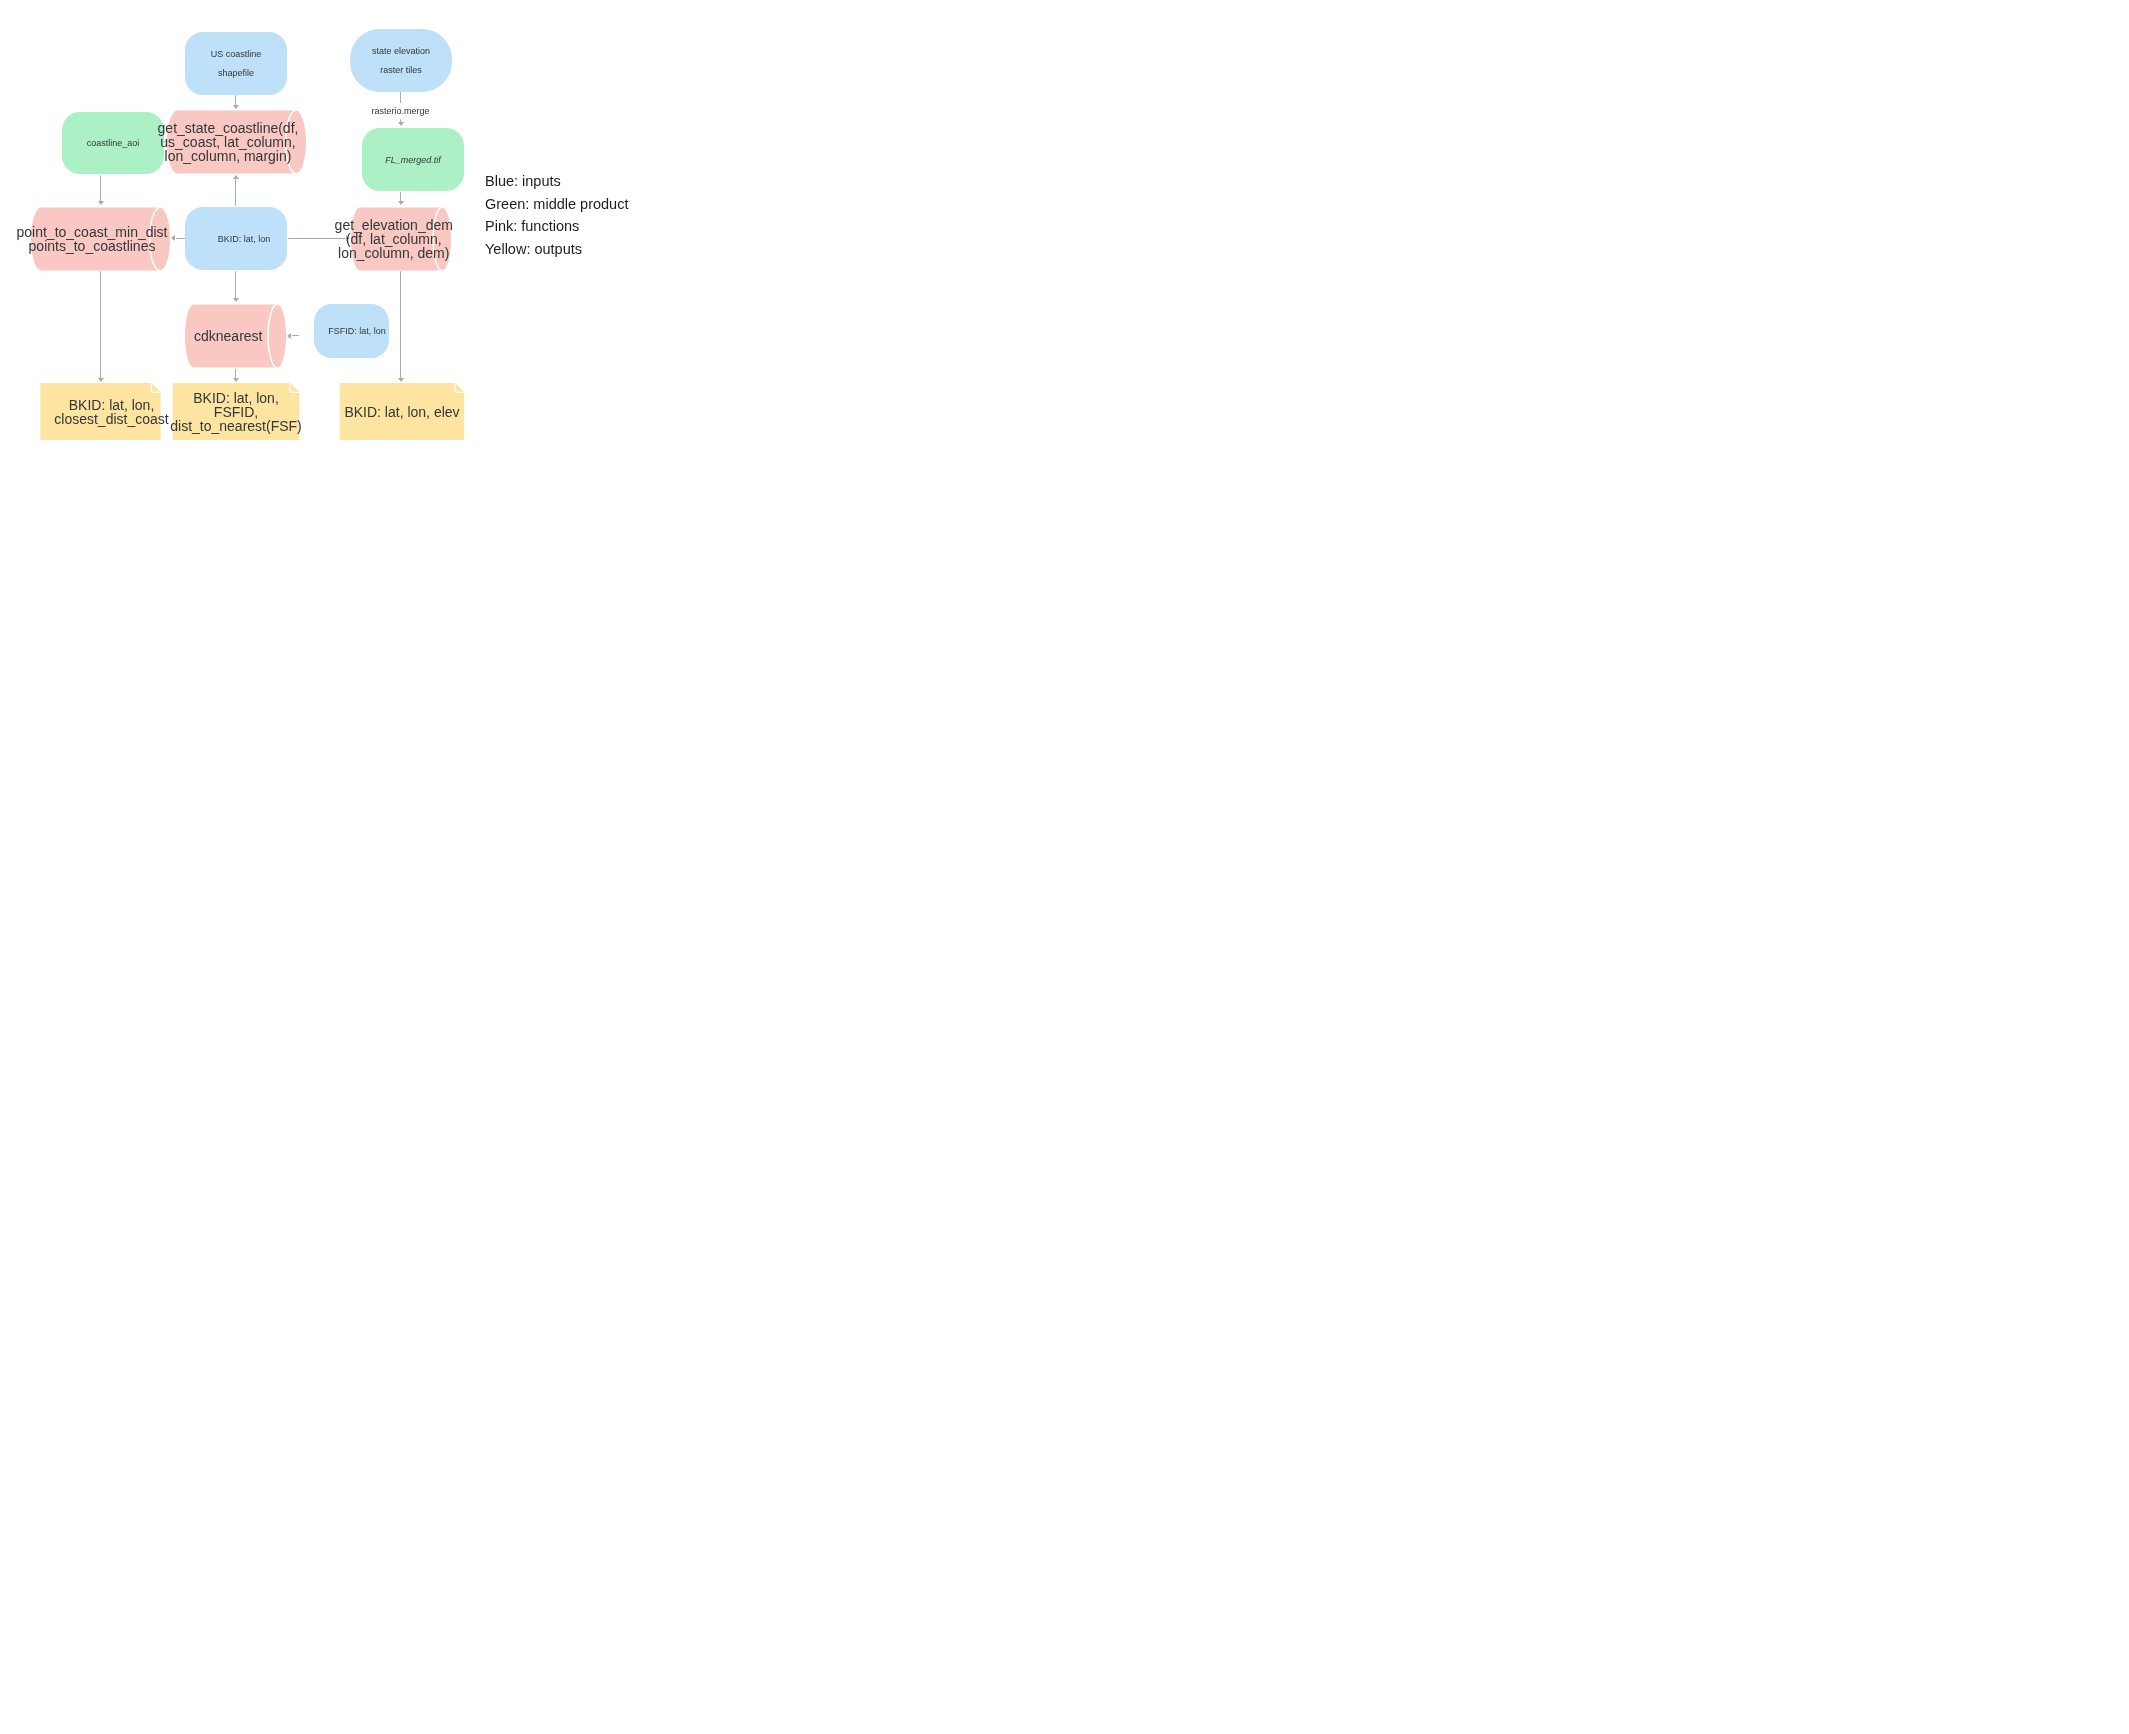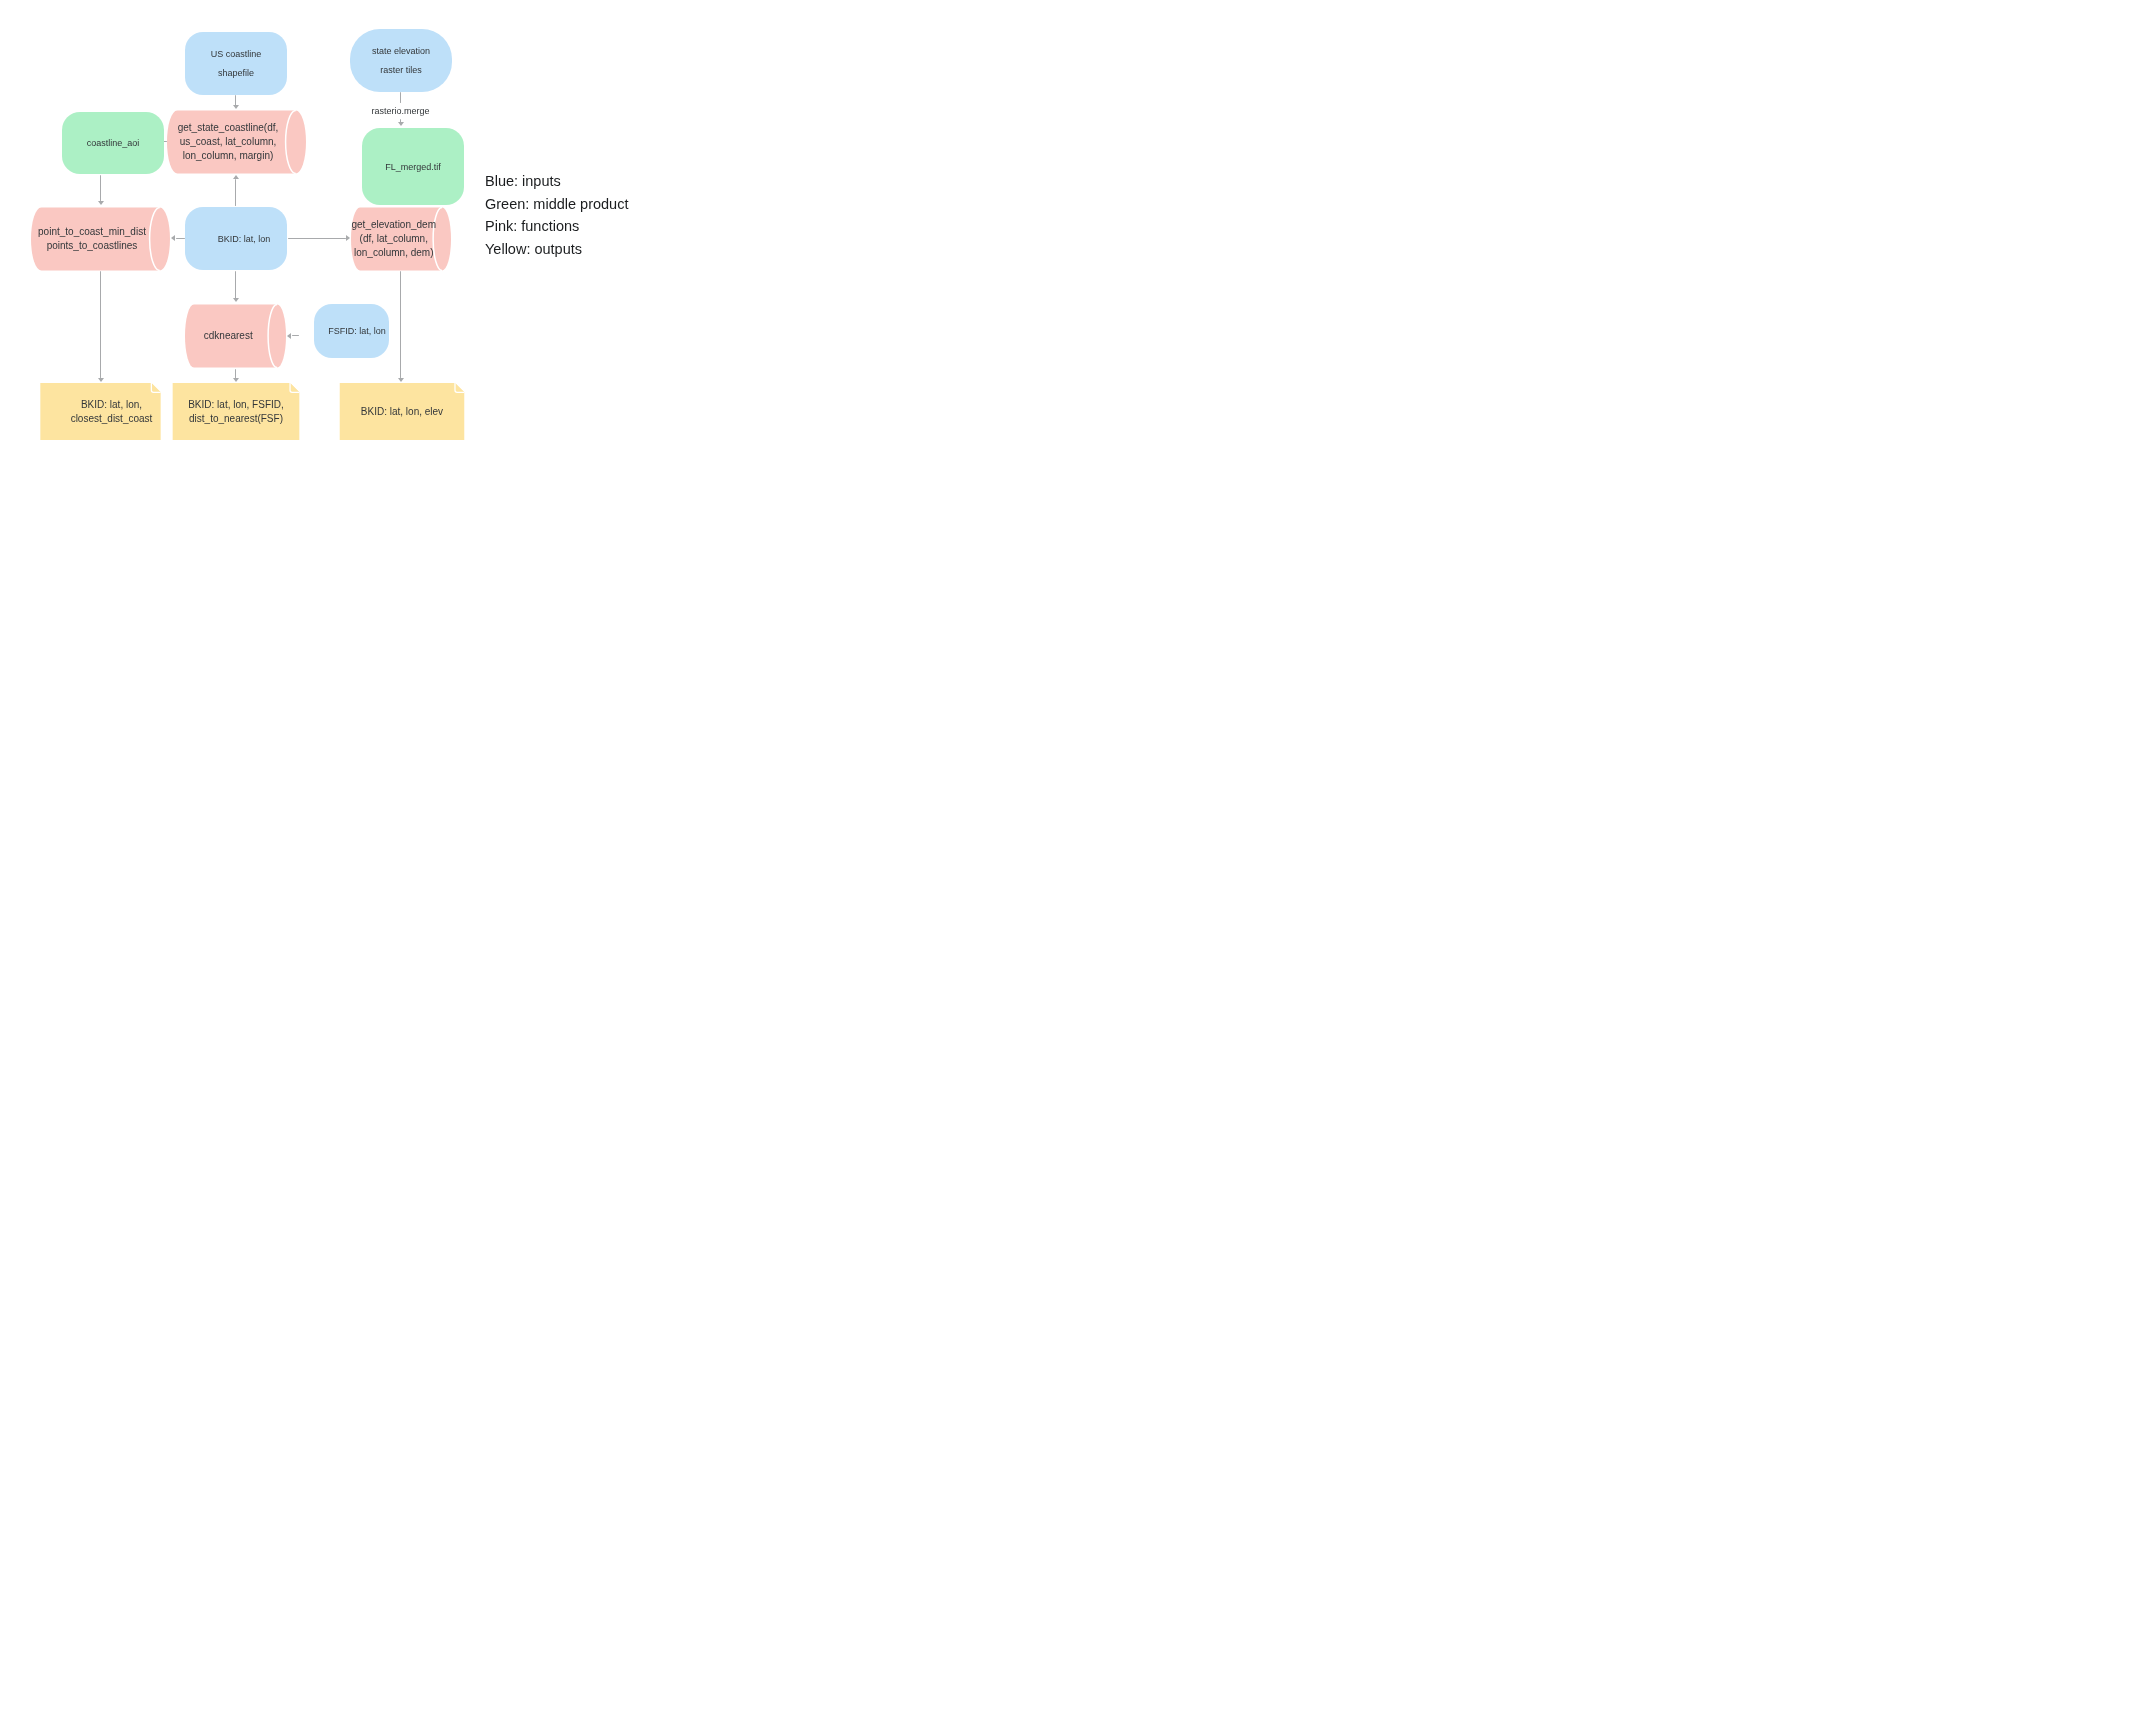--- a/index.html
+++ b/index.html
@@ -25,21 +25,21 @@
     text-align:center;border-radius:18px;
     color:var(--node-text);font-size:9px;
   }
   .box.blue{background:var(--blue);}
   .box.green{background:var(--green);margin-left:12px;}
   .label span{display:block;line-height:14px;}
   .gap-lg span{line-height:19px;}
   .cyl svg,.note svg{position:absolute;left:0;top:0;display:block;}
   .cyl .label,.note .label{
     position:absolute;inset:0;display:flex;align-items:center;justify-content:center;
-    text-align:center;color:var(--node-text);font-size:10px;
+    text-align:center;color:var(--node-text);font-size:14px;
   }
   .cyl .label{padding-right:17px;}
   .cyl-body{fill:var(--pink);}
   .seam{stroke:#ffffff;stroke-width:3.5;fill:none;}
   .note-body,.note-flap{fill:var(--yellow);}
   .crease{stroke:#ffffff;stroke-width:3;fill:none;stroke-linecap:butt;}
   .vline,.hline{position:absolute;background:var(--arrow);border-radius:0.9px;}
   .vline{width:1.3px;}
   .hline{height:1.3px;}
   .head{position:absolute;width:0;height:0;}
@@ -125,21 +125,21 @@
       <span>FSFID: lat, lon</span>
     </div>
   </div>
 
   <div class="node box green" style="left:50px;top:112px;width:102px;height:62px;">
     <div class="label">
       <span>coastline_aoi</span>
     </div>
   </div>
 
-  <div class="node box green" style="left:350px;top:128px;width:102px;height:77px;">
+  <div class="node box green" style="left:350px;top:128px;width:102px;height:63px;font-style:italic;">
     <div class="label">
       <span>FL_merged.tif</span>
     </div>
   </div>
 
   <div class="node cyl" style="left:167px;top:110px;width:139px;height:64px;">
     <svg width="139" height="64" viewBox="0 0 327 150">
       <path class="cyl-body" d="M24,1 H303 A24,74 0 0 1 303,149 H24 A24,74 0 0 1 24,1 Z"></path>
       <path class="seam" d="M303,1 A24,74 0 0 0 303,149"></path>
     </svg>

